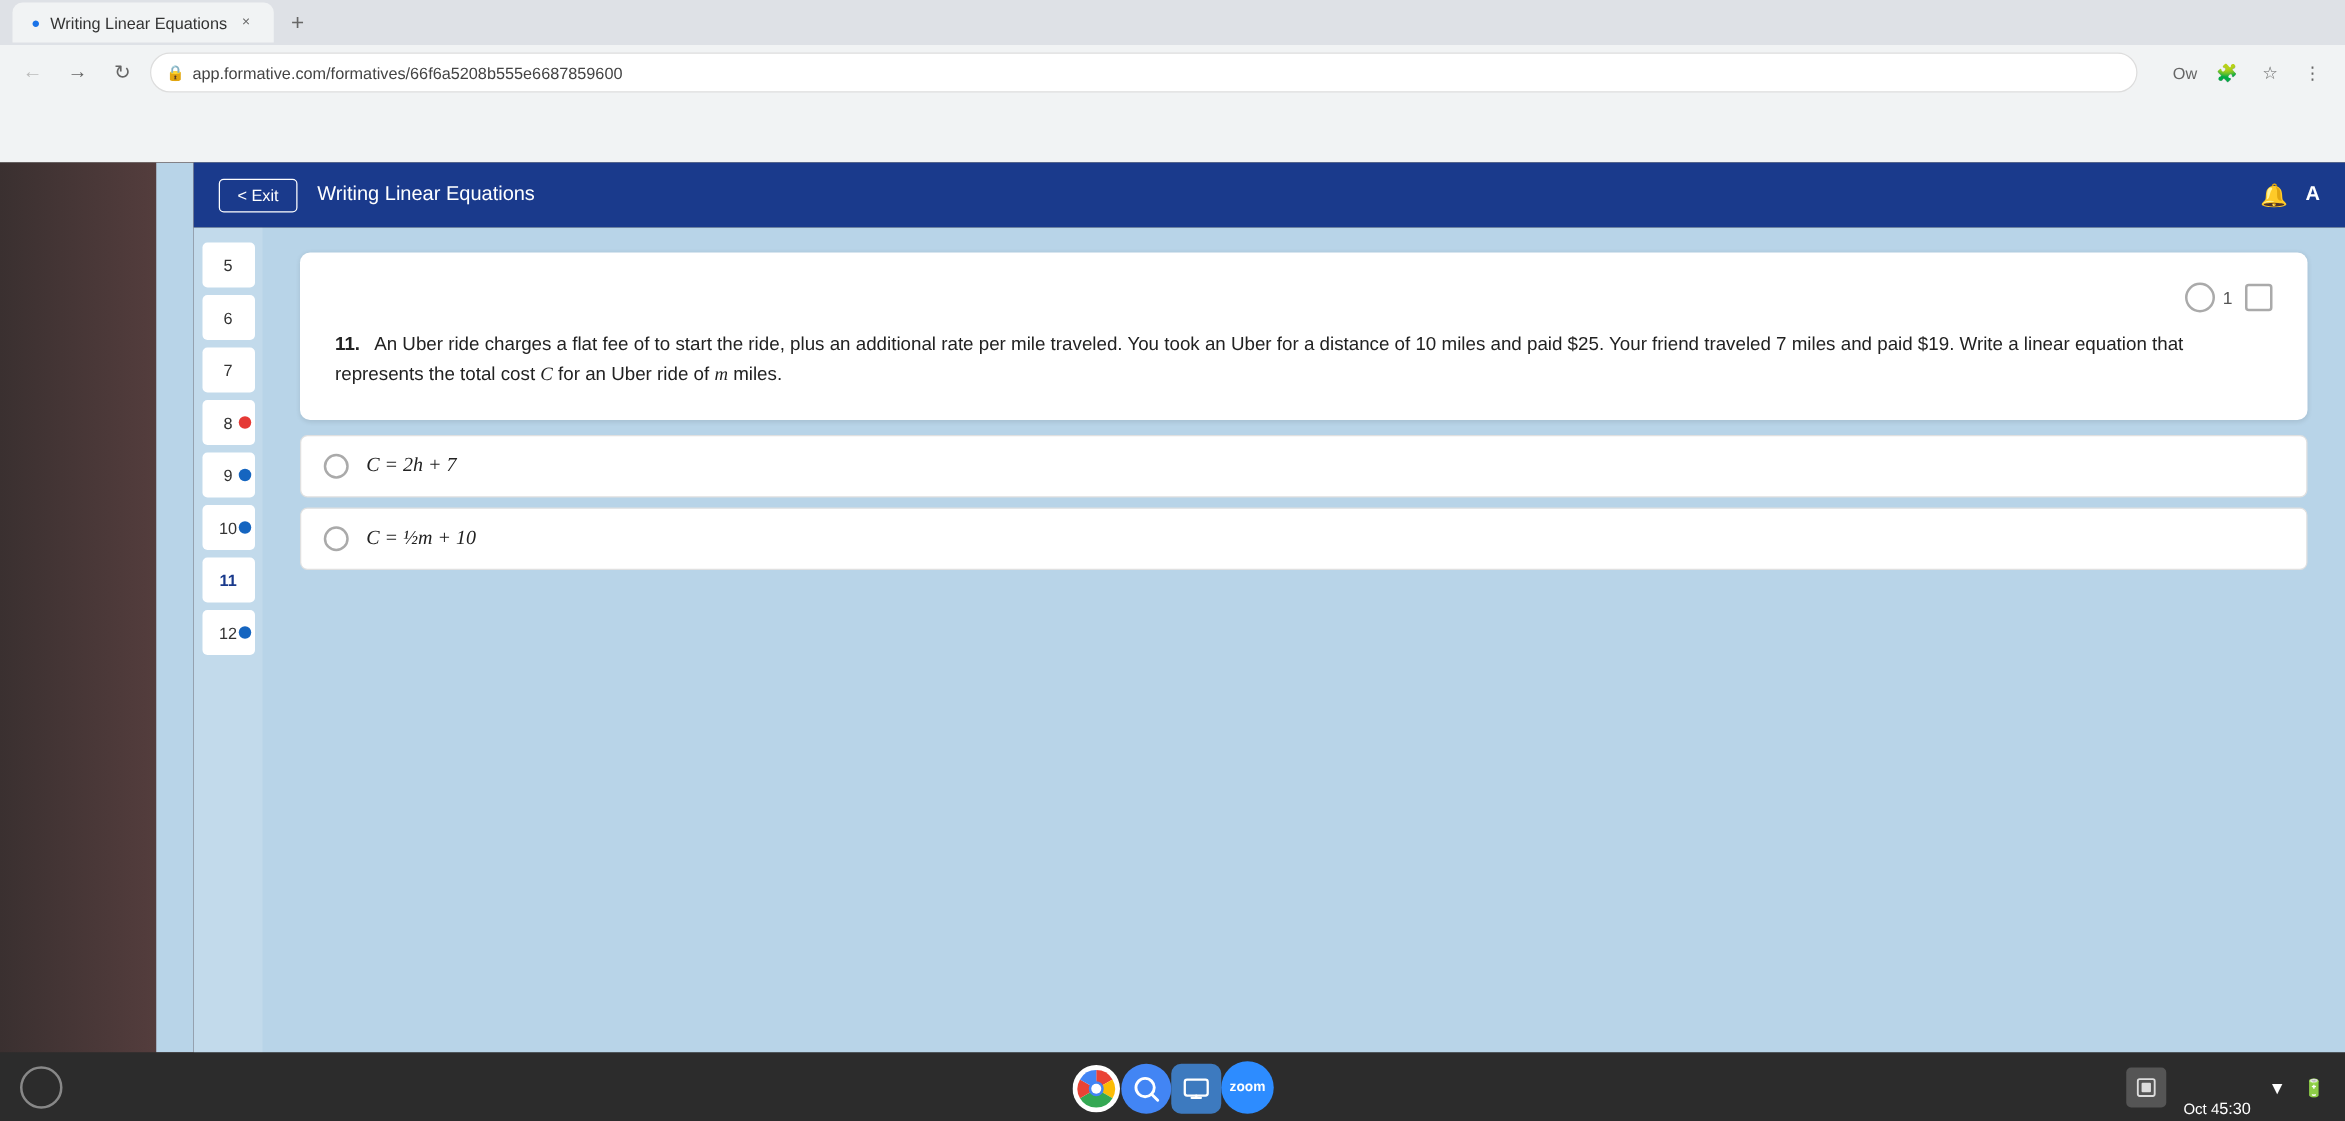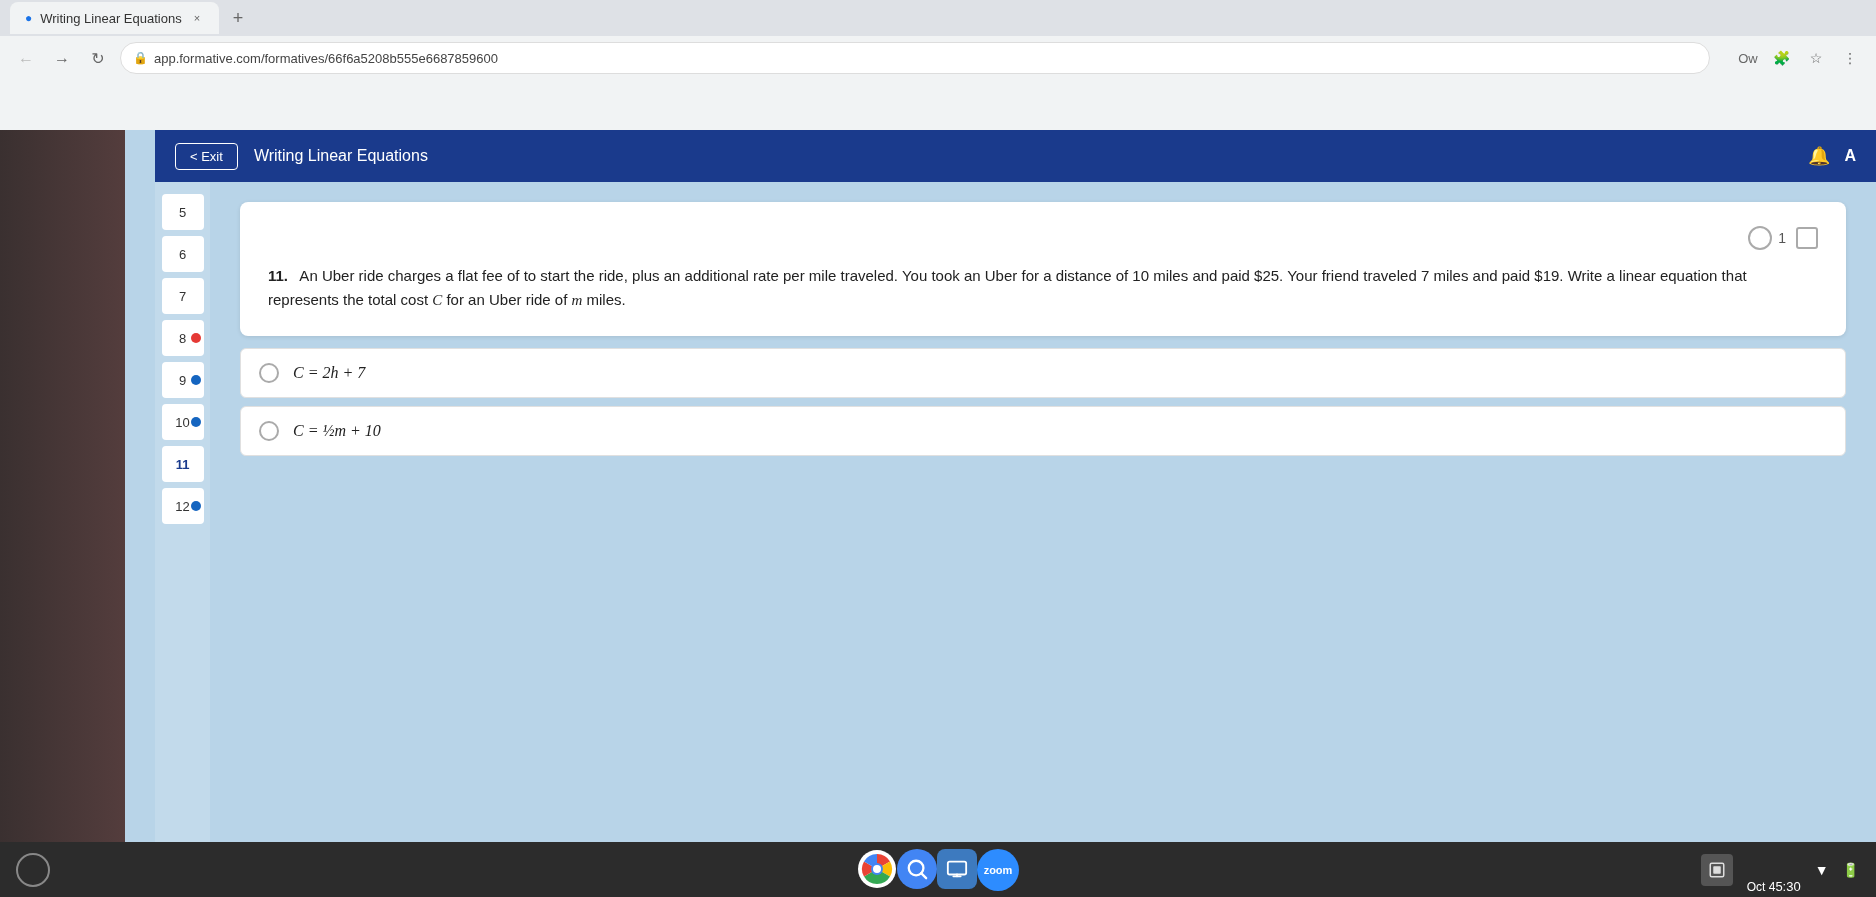--- a/index.html
+++ b/index.html
@@ -364,21 +364,21 @@
       display: flex;
       align-items: center;
       justify-content: center;
     }
 
     .taskbar-center {
       position: absolute;
       left: 50%;
       transform: translateX(-50%);
       display: flex;
-      align-items: flex-start;
+      align-items: flex-end;
     }
 
     .taskbar-app {
       width: 40px;
       height: 40px;
       border-radius: 50%;
       display: flex;
       align-items: center;
       justify-content: center;
       cursor: pointer;

